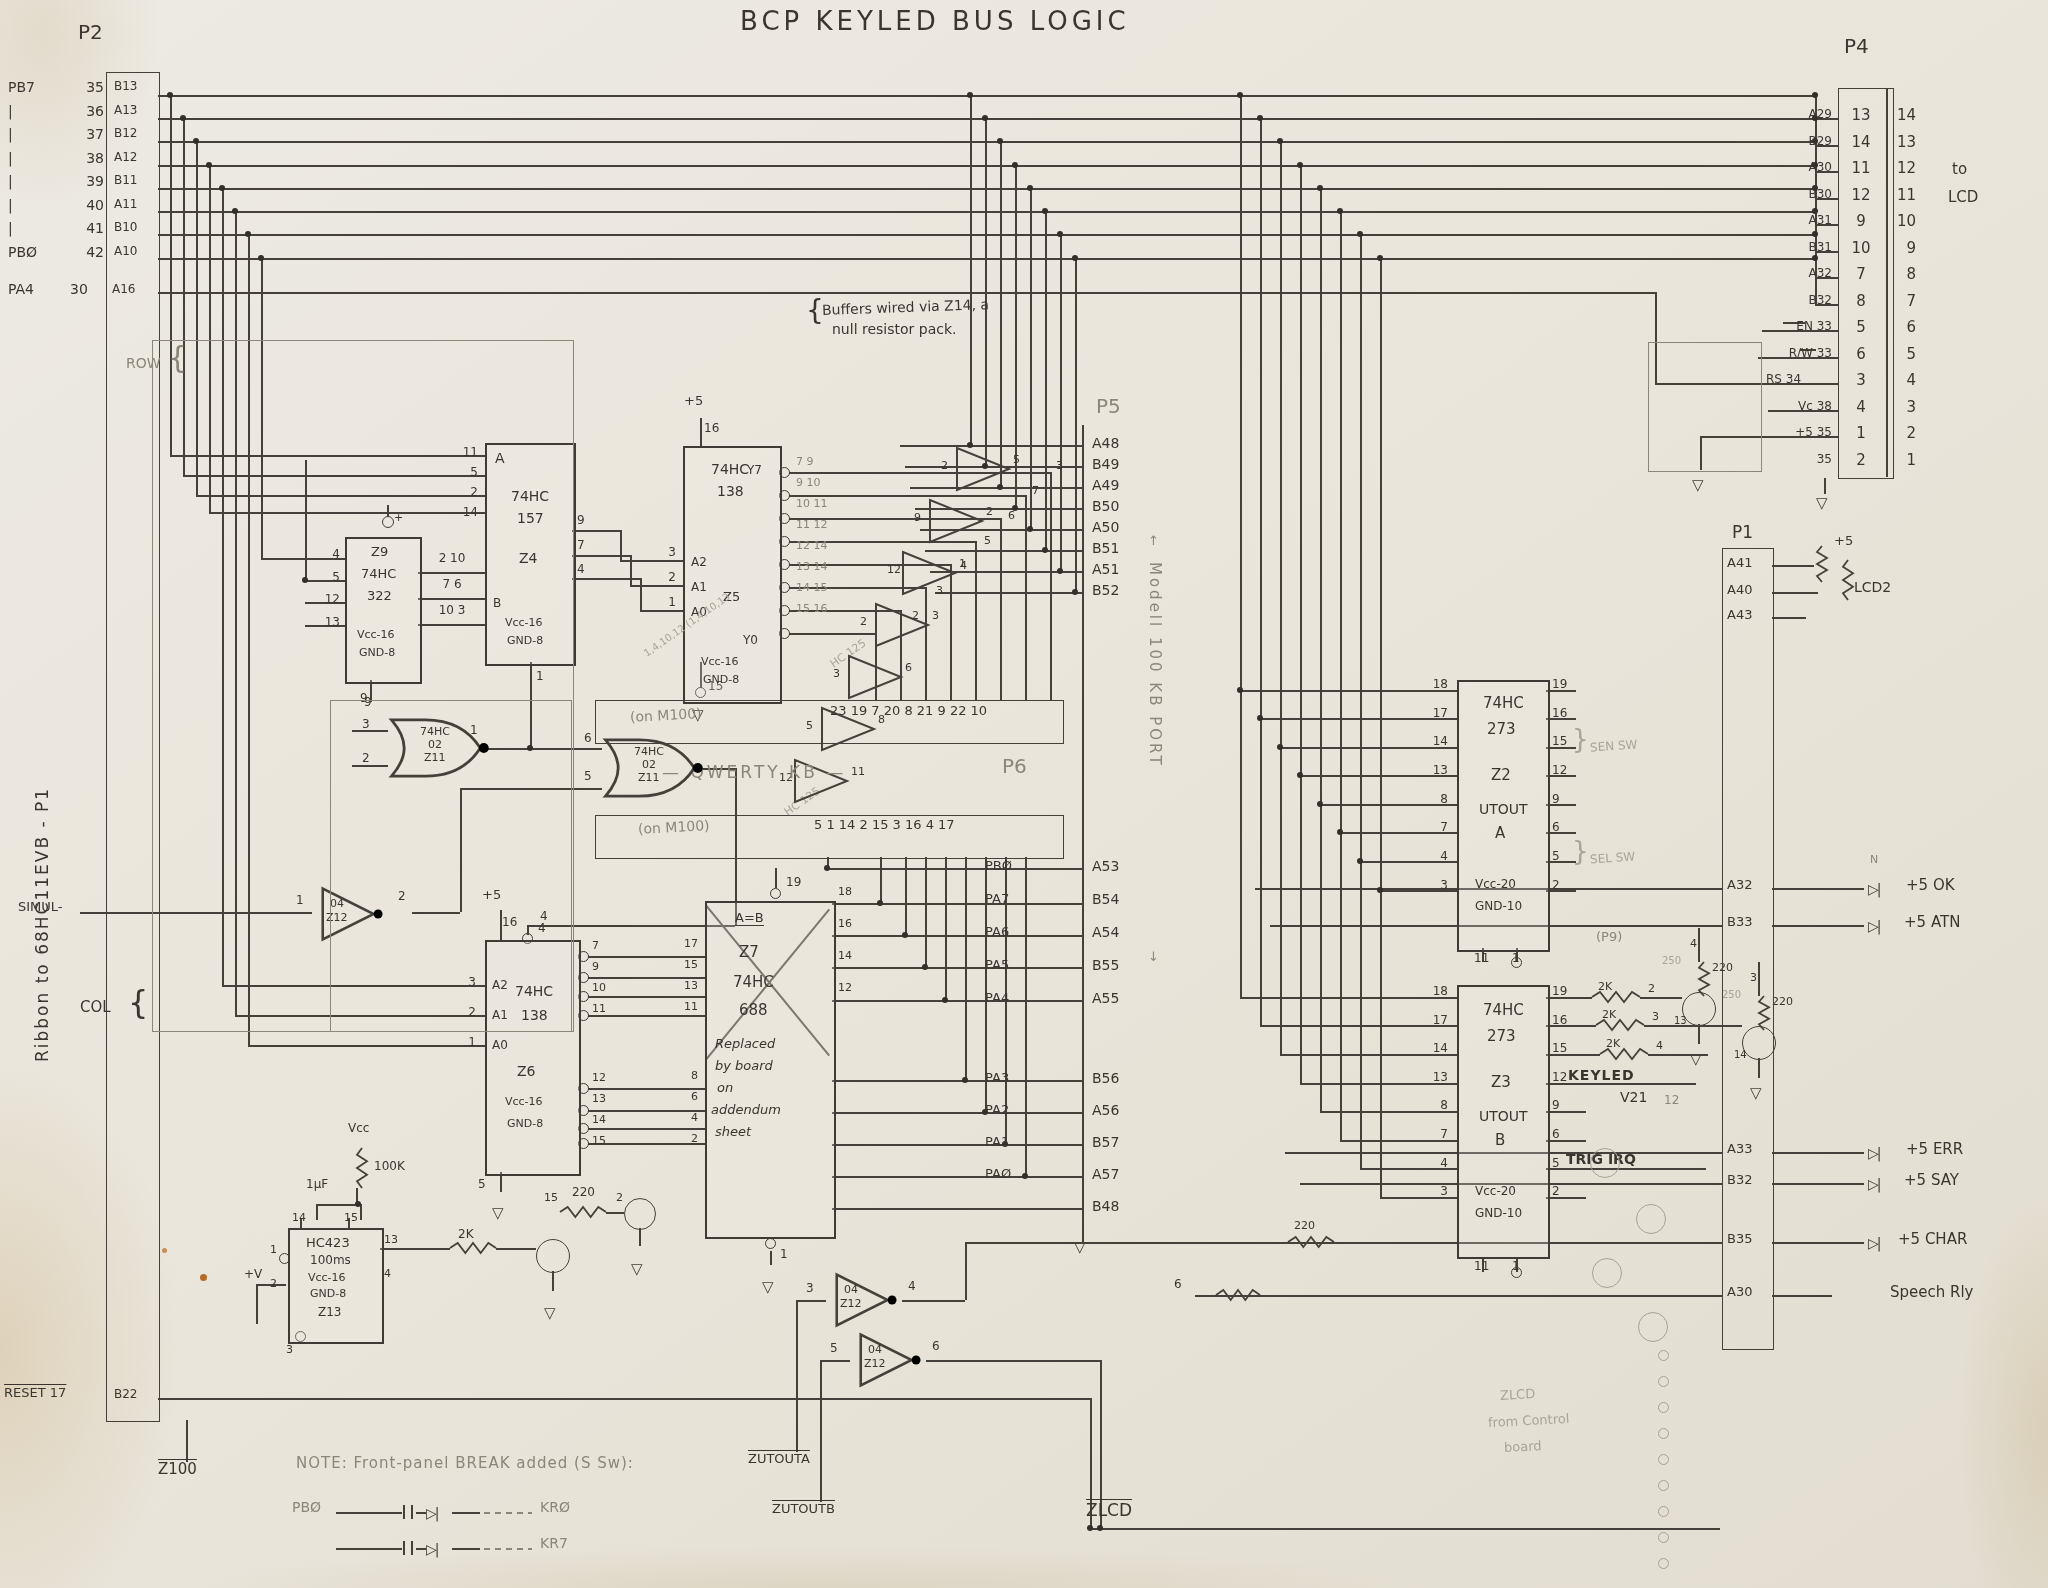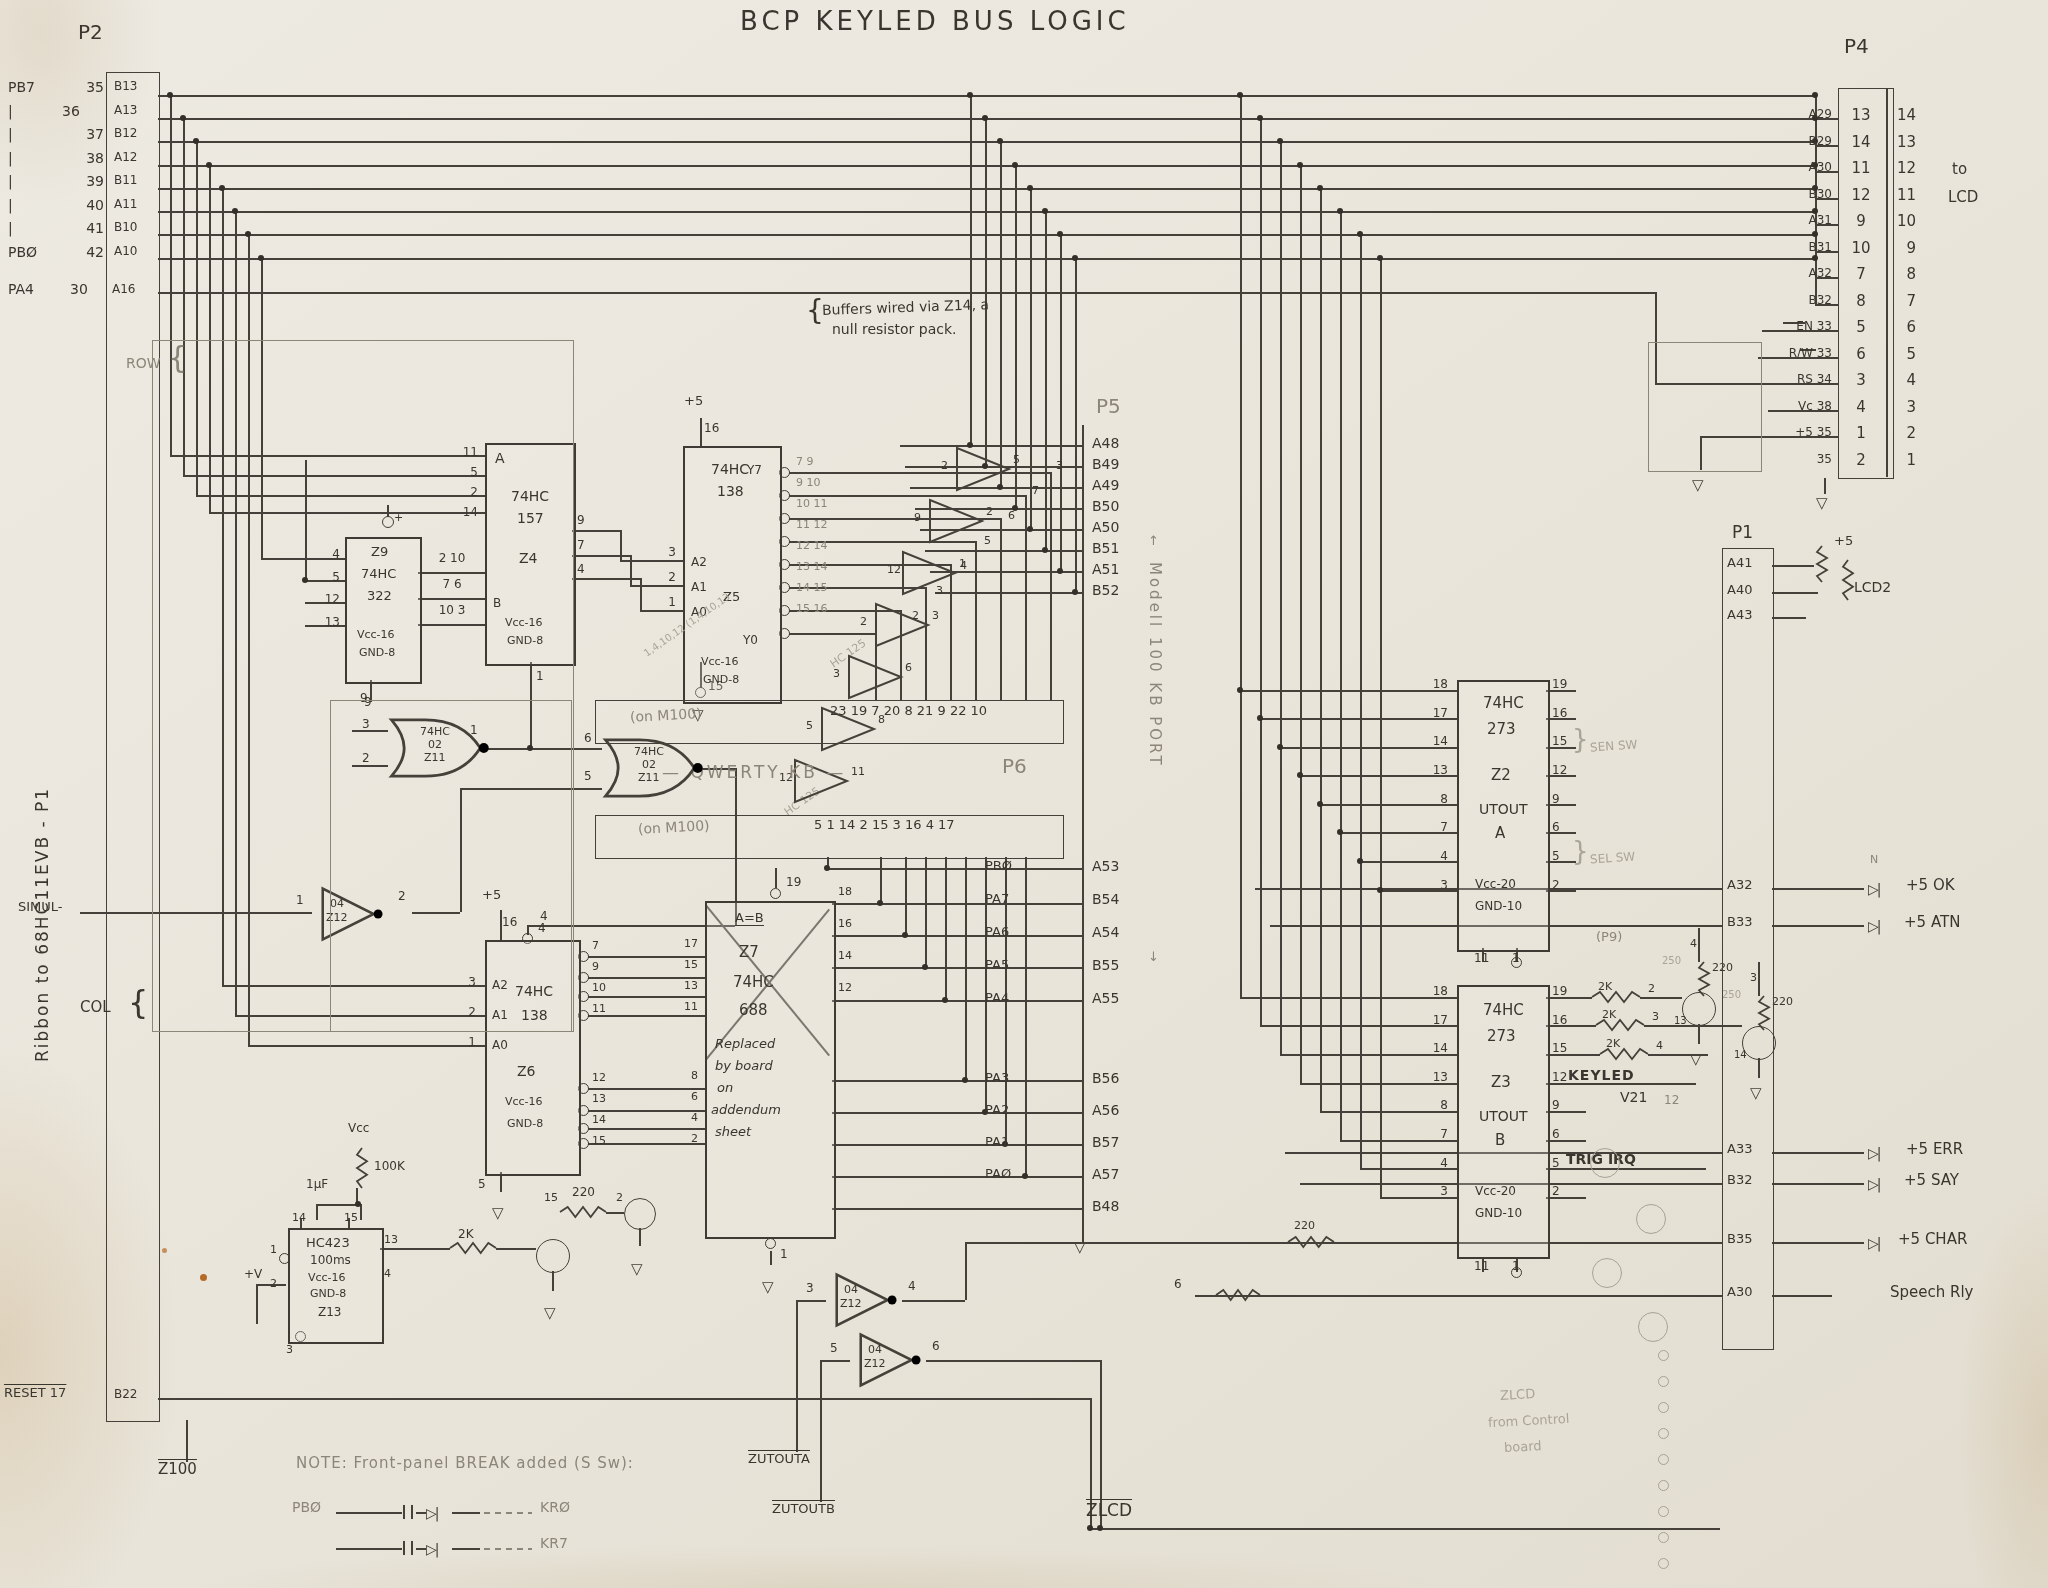--- a/index.html
+++ b/index.html
@@ -446,21 +446,21 @@
   <div class="t fs20" style="left:78px;top:22px">P2</div>
   <div class="outl" style="left:106px;top:72px;width:52px;height:1348px"></div>
   <div class="pins" style="left:8px;top:80px">
       <div style="height:23.5px;display:flex">
       <span class="t fs14" style="position:static;width:54px;text-align:left">PB7</span>
       <span class="t fs14" style="position:static;width:42px;text-align:right;padding-right:6px">35</span>
       <span class="t fs12" style="position:static;width:46px;padding-left:4px">B13</span>
     </div>
       <div style="height:23.5px;display:flex">
       <span class="t fs14" style="position:static;width:54px;text-align:left">|</span>
-      <span class="t fs14" style="position:static;width:42px;text-align:left;padding-right:6px">36</span>
+      <span class="t fs14" style="position:static;width:42px;text-align:right;padding-right:6px">36</span>
       <span class="t fs12" style="position:static;width:46px;padding-left:4px">A13</span>
     </div>
       <div style="height:23.5px;display:flex">
       <span class="t fs14" style="position:static;width:54px;text-align:left">|</span>
       <span class="t fs14" style="position:static;width:42px;text-align:right;padding-right:6px">37</span>
       <span class="t fs12" style="position:static;width:46px;padding-left:4px">B12</span>
     </div>
       <div style="height:23.5px;display:flex">
       <span class="t fs14" style="position:static;width:54px;text-align:left">|</span>
       <span class="t fs14" style="position:static;width:42px;text-align:right;padding-right:6px">38</span>
@@ -968,21 +968,21 @@
       <span class="t fs12" style="position:static;width:66px;text-align:right;padding-right:4px">EN 33</span>
       <span class="t fs15" style="position:static;width:50px;text-align:center">5</span>
       <span class="t fs15" style="position:static;width:30px;text-align:right">6</span>
     </div>
       <div style="height:26.5px;display:flex">
       <span class="t fs12" style="position:static;width:66px;text-align:right;padding-right:4px">R/W 33</span>
       <span class="t fs15" style="position:static;width:50px;text-align:center">6</span>
       <span class="t fs15" style="position:static;width:30px;text-align:right">5</span>
     </div>
       <div style="height:26.5px;display:flex">
-      <span class="t fs12" style="position:static;width:66px;text-align:right;padding-right:4px">RS 34</span>
+      <span class="t fs12" style="position:static;width:66px;padding-right:4px">RS 34</span>
       <span class="t fs15" style="position:static;width:50px;text-align:center">3</span>
       <span class="t fs15" style="position:static;width:30px;text-align:right">4</span>
     </div>
       <div style="height:26.5px;display:flex">
       <span class="t fs12" style="position:static;width:66px;text-align:right;padding-right:4px">Vc 38</span>
       <span class="t fs15" style="position:static;width:50px;text-align:center">4</span>
       <span class="t fs15" style="position:static;width:30px;text-align:right">3</span>
     </div>
       <div style="height:26.5px;display:flex">
       <span class="t fs12" style="position:static;width:66px;text-align:right;padding-right:4px">+5 35</span>

